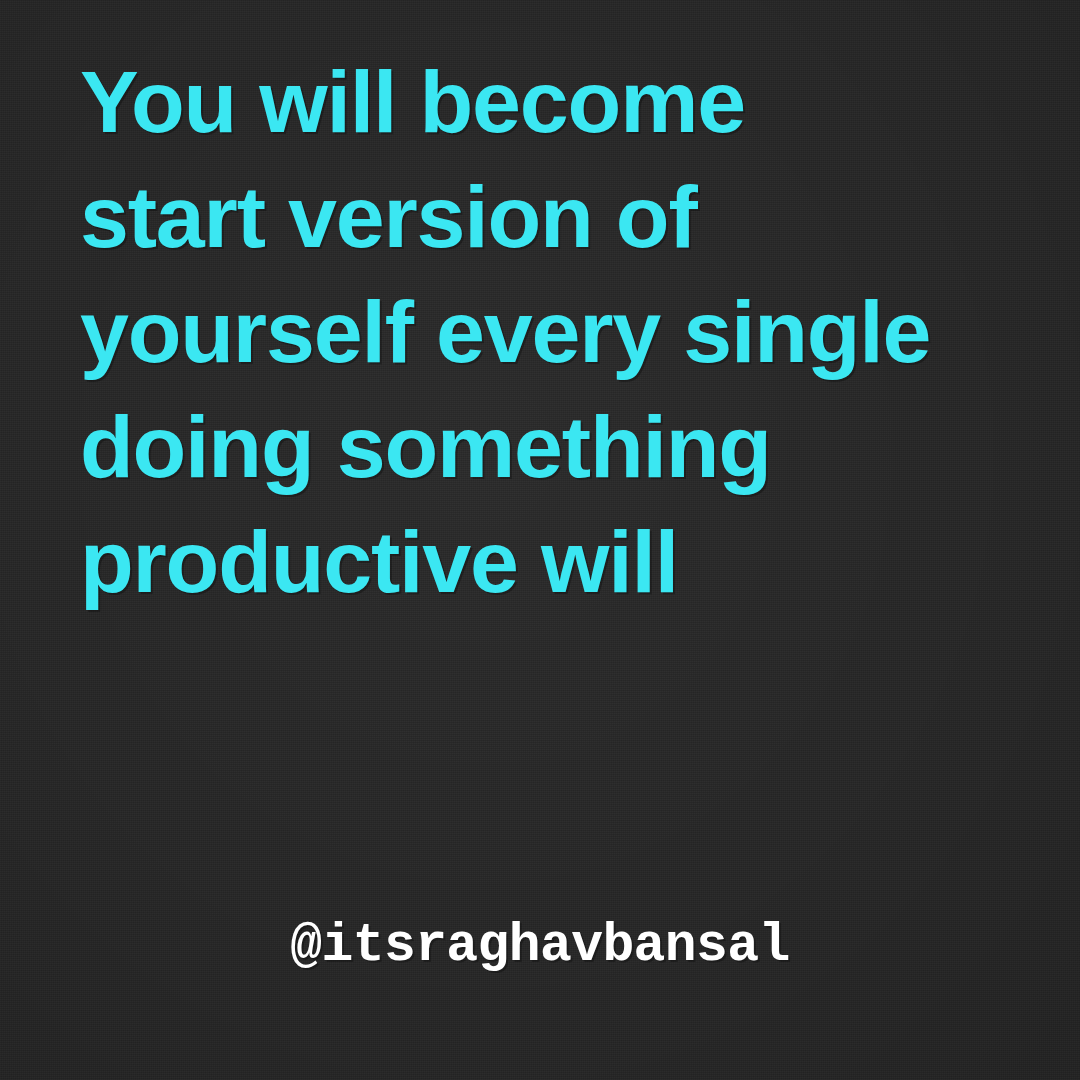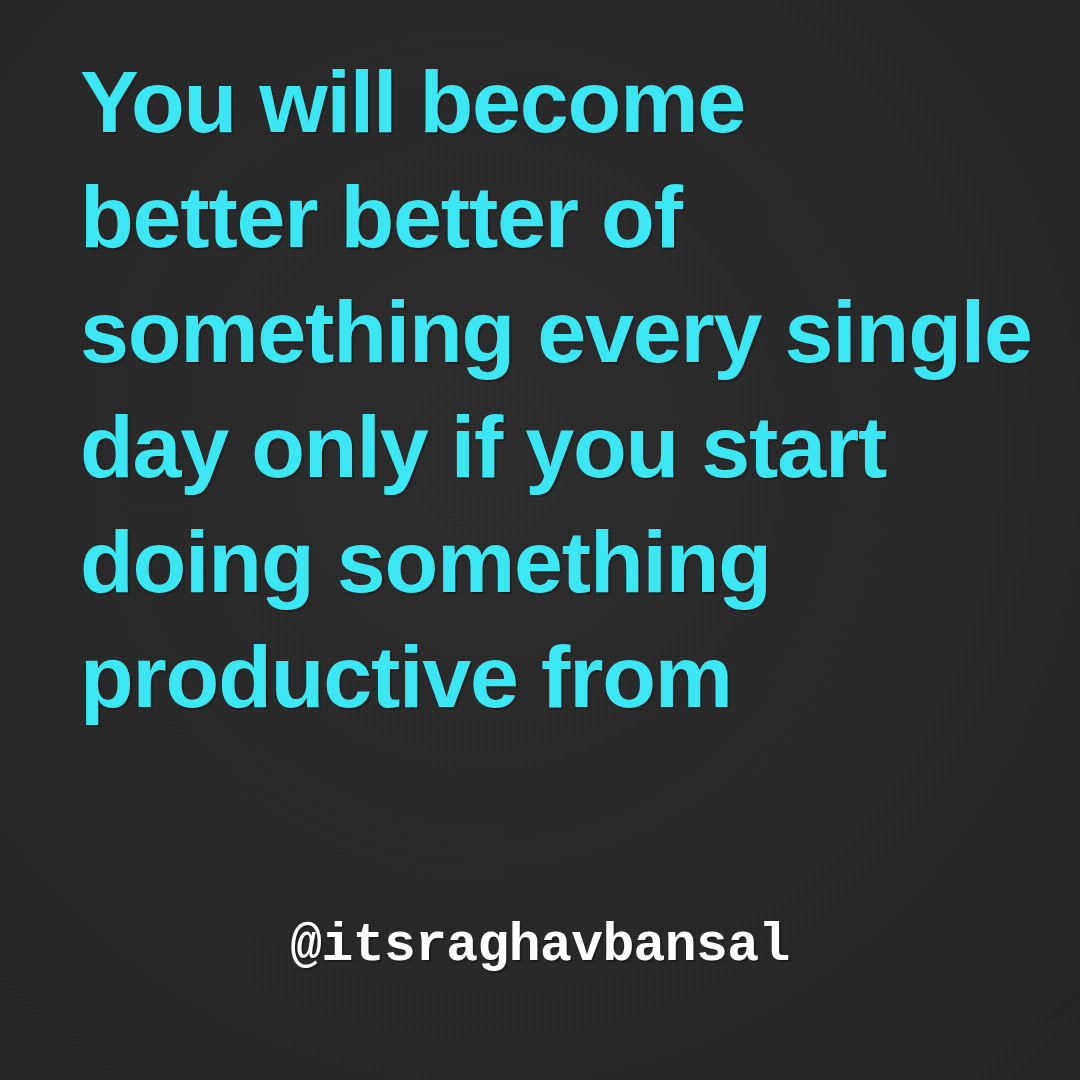--- a/index.html
+++ b/index.html
@@ -82,24 +82,23 @@
 </head>
 <body>
 
 <div id="canvas">
 
   <div id="texture"></div>
   <div id="vignette"></div>
 
   <div class="quote-block">
     <span class="quote-line">You will become</span>
-    <span class="quote-line">better better of</span>
-    <span class="quote-line">something every single</span>
-    <span class="quote-line">day only if you start</span>
+    <span class="quote-line">start version of</span>
+    <span class="quote-line">yourself every single</span>
     <span class="quote-line">doing something</span>
-    <span class="quote-line">productive from</span>
+    <span class="quote-line">productive will</span>
   </div>
 
   <div class="handle-wrap">
     <span class="handle">@itsraghavbansal</span>
   </div>
 
 </div>
 
 </body></html>

